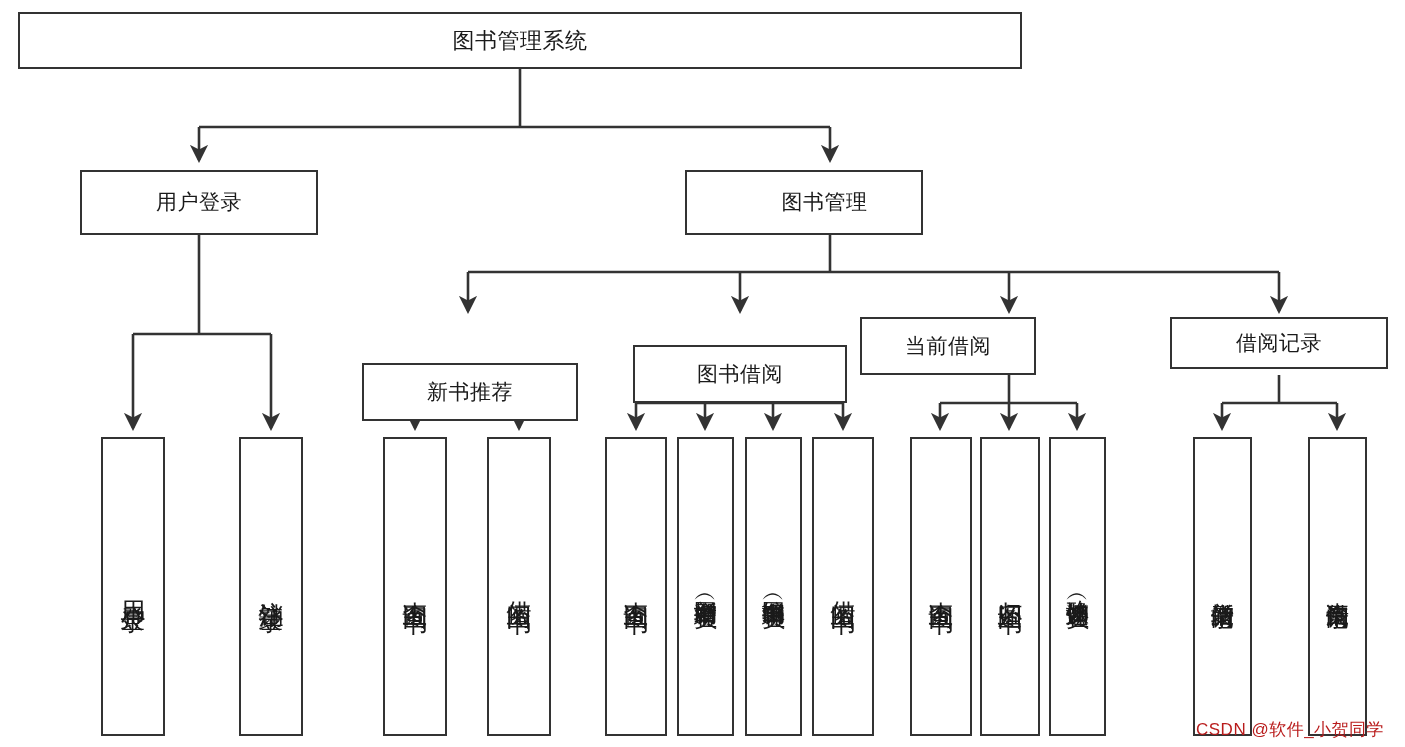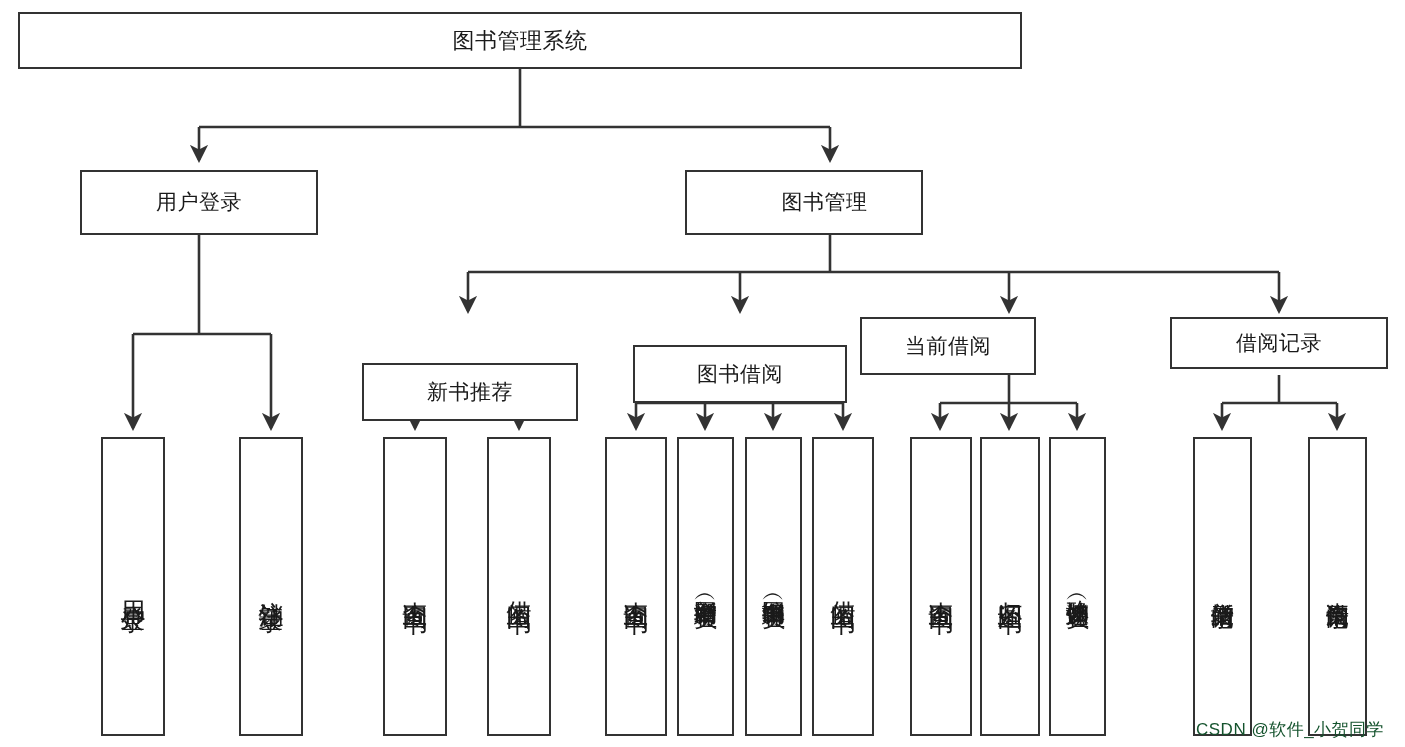--- a/index.html
+++ b/index.html
@@ -64,21 +64,21 @@
     letter-spacing: 3px;
     white-space: normal;
     max-height: 285px;
   }
   .node.vert.narrow .label {
     font-size: 23px;
     letter-spacing: 1px;
   }
   .watermark {
     position: absolute;
-    color: #14532d;
+    color: #b91c1c;
     font-size: 17px;
     white-space: nowrap;
     letter-spacing: 0.5px;
   }
 </style>
 </head>
 <body>
 
 <div id="canvas">
 

